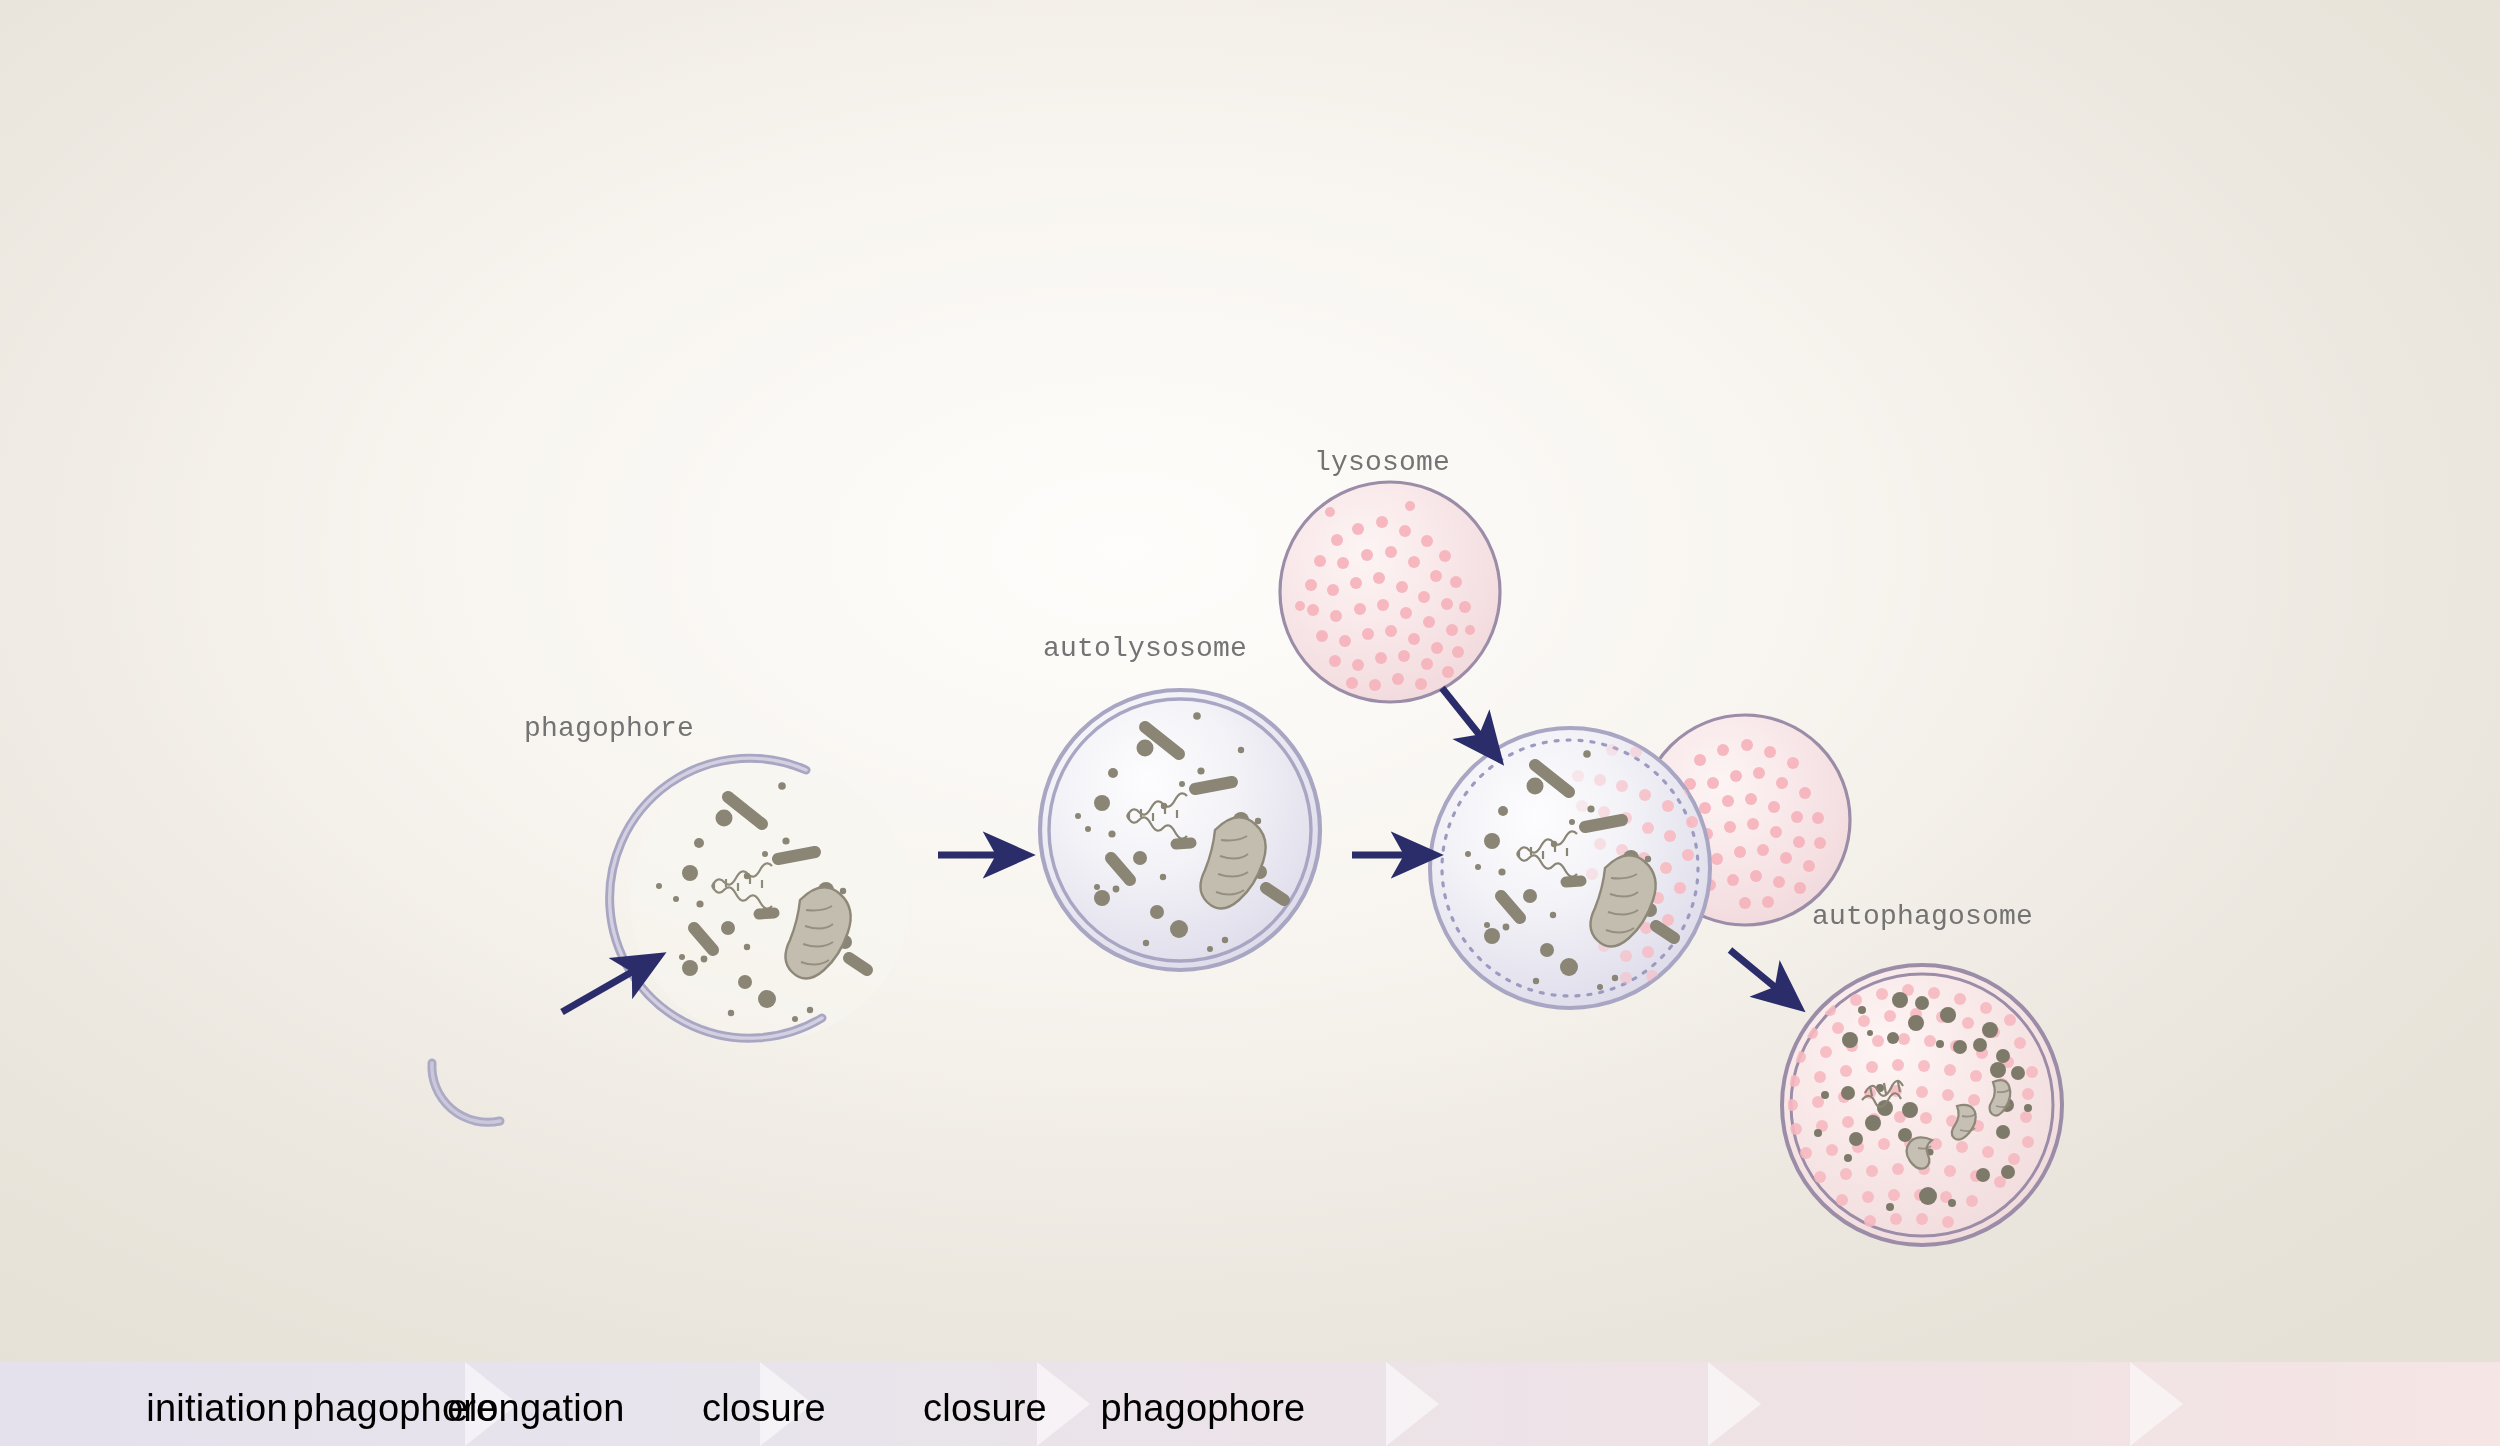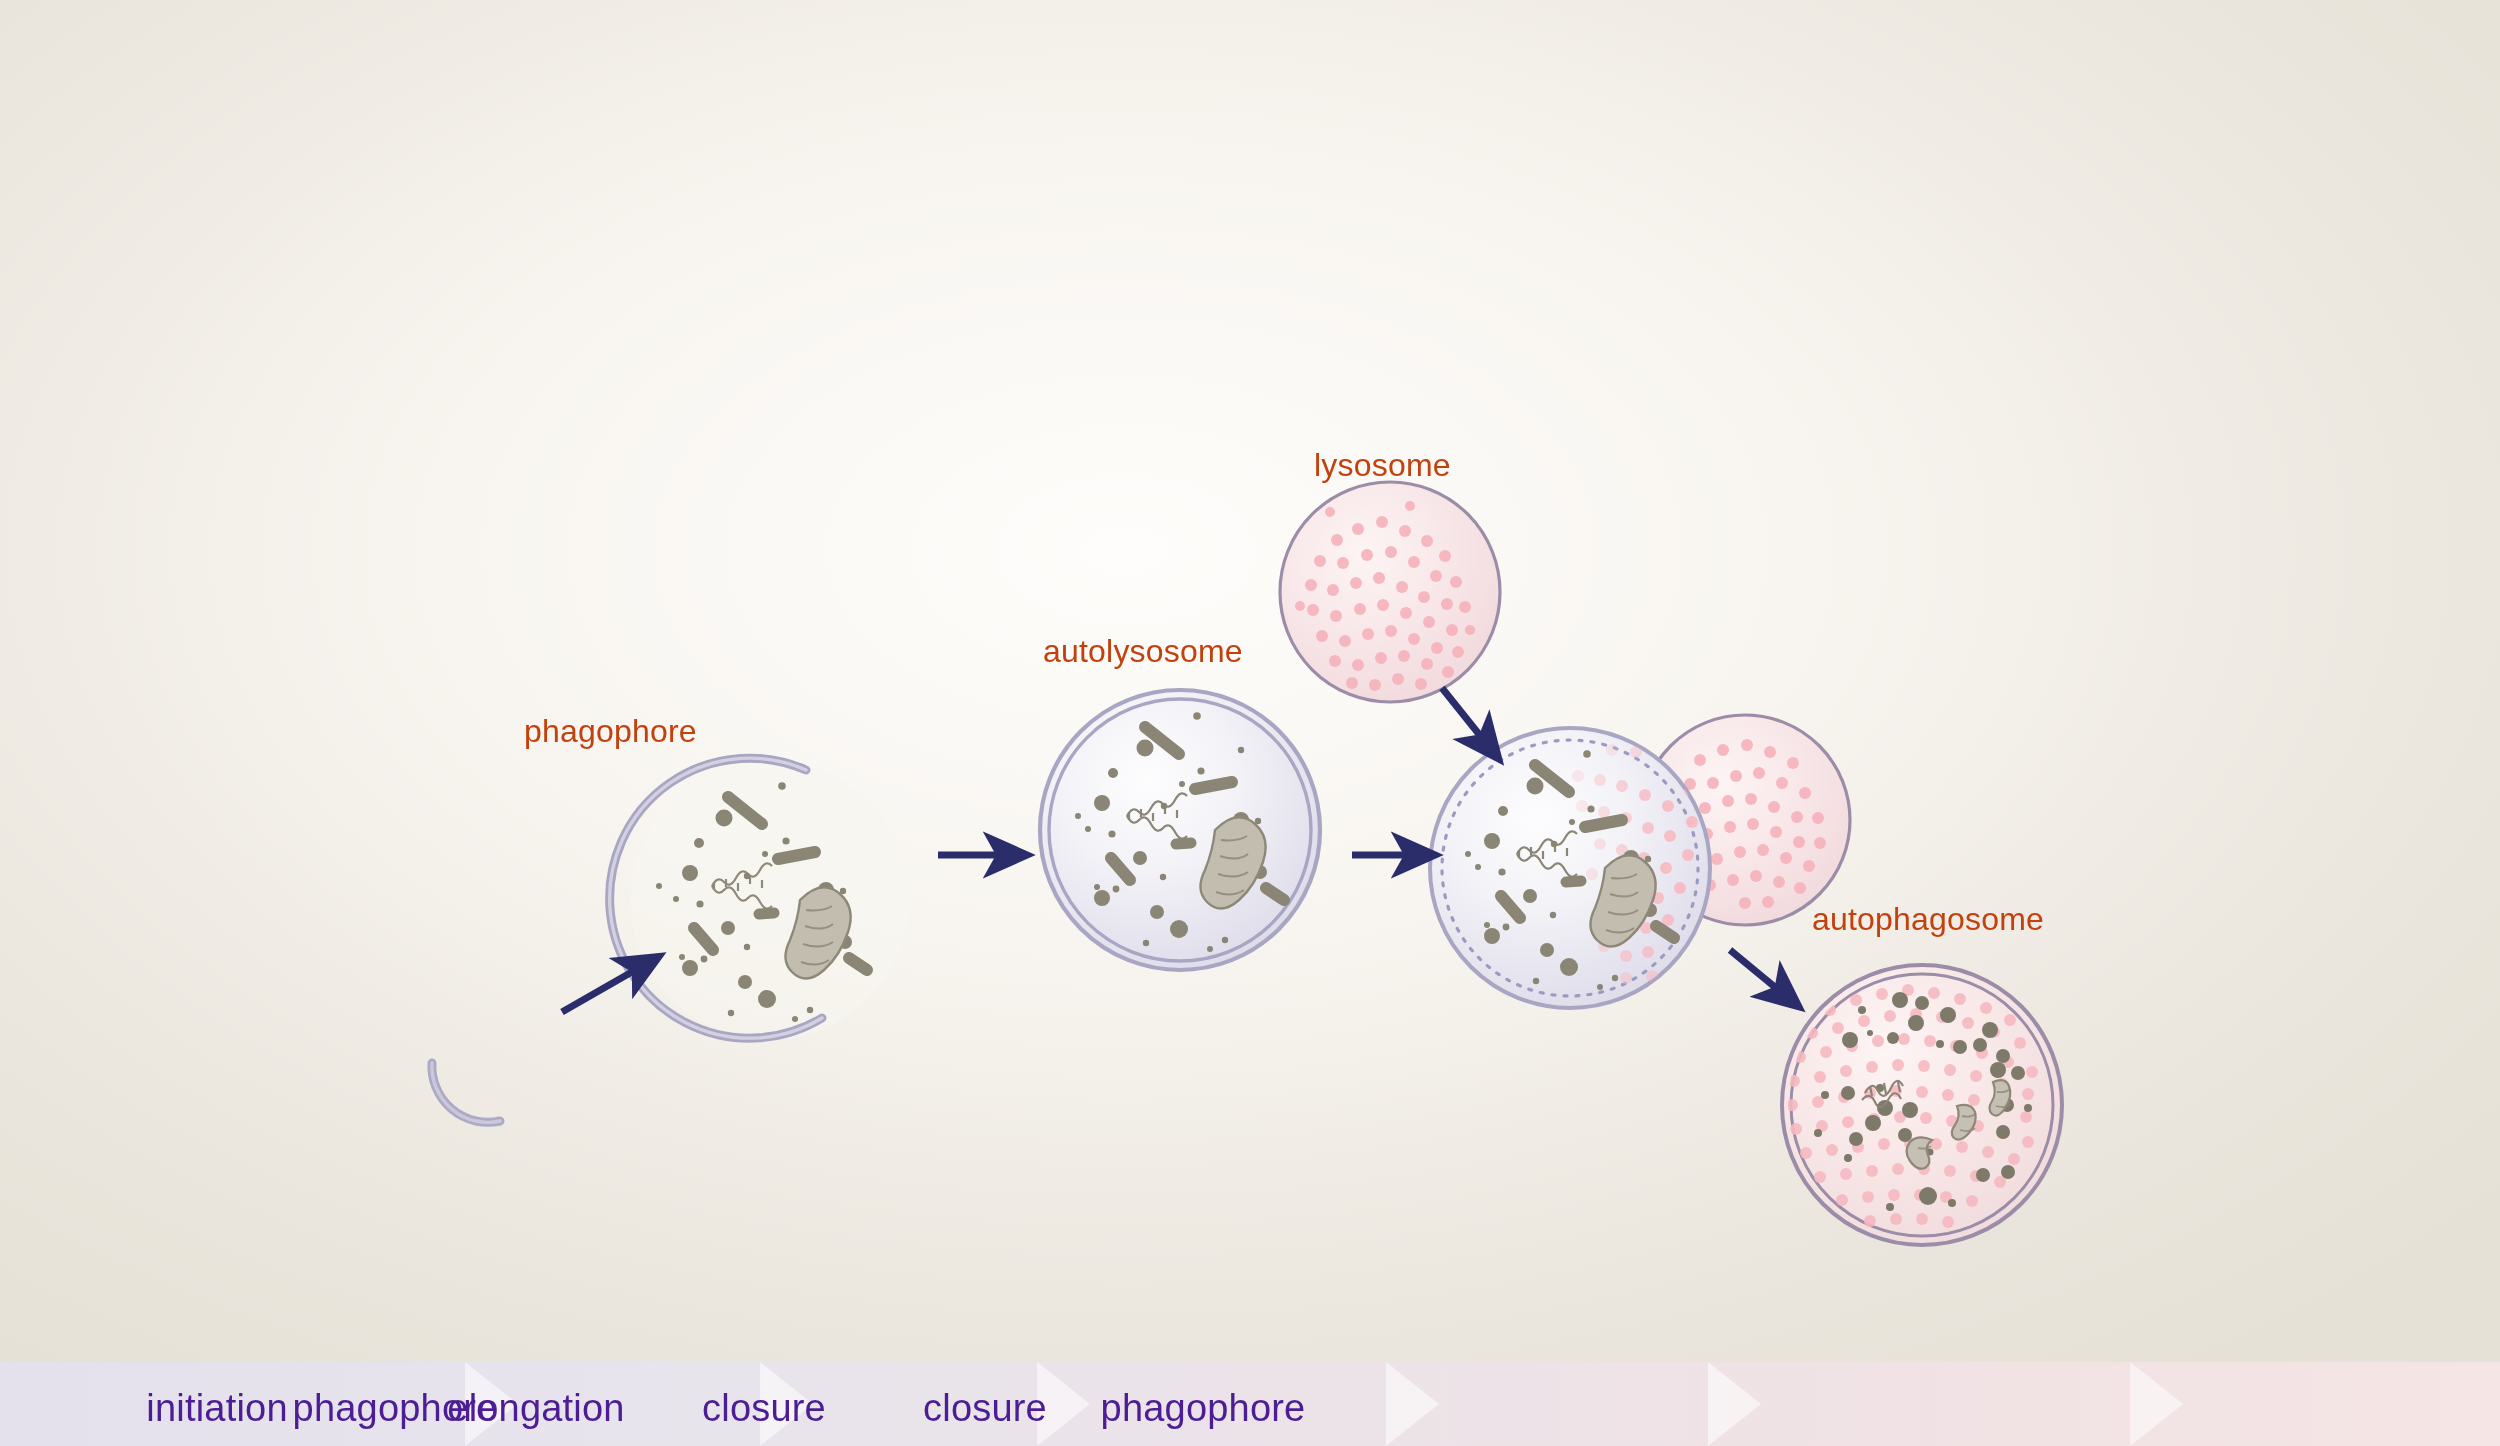--- a/index.html
+++ b/index.html
@@ -17,34 +17,34 @@
     background: #ebe6de;
   }
   #scene {
     position: absolute;
     inset: 0;
     width: 2500px;
     height: 1446px;
   }
   .label {
     position: absolute;
-    color: #c2410c;
-    font-size: 32px;
-    font-family: Liberation Sans, sans-serif;
+    color: #737373;
+    font-size: 28px;
+    font-family: Liberation Mono, monospace;
     white-space: nowrap;
     letter-spacing: 0.2px;
   }
   #lbl-phagophore   { left: 524px;  top: 713px; }
   #lbl-autophagosome{ left: 1043px; top: 633px; }
   #lbl-lysosome     { left: 1314px; top: 447px; }
   #lbl-autolysosome { left: 1812px; top: 901px; }
   .chev-label {
     position: absolute;
     top: 1387px;
-    color: #4c1d95;
+    color: #000000;
     font-size: 38px;
     font-family: "Liberation Sans", sans-serif;
     white-space: nowrap;
     text-align: center;
     transform: translateX(-50%);
     letter-spacing: 0.2px;
   }
 </style>
 </head>
 <body>

